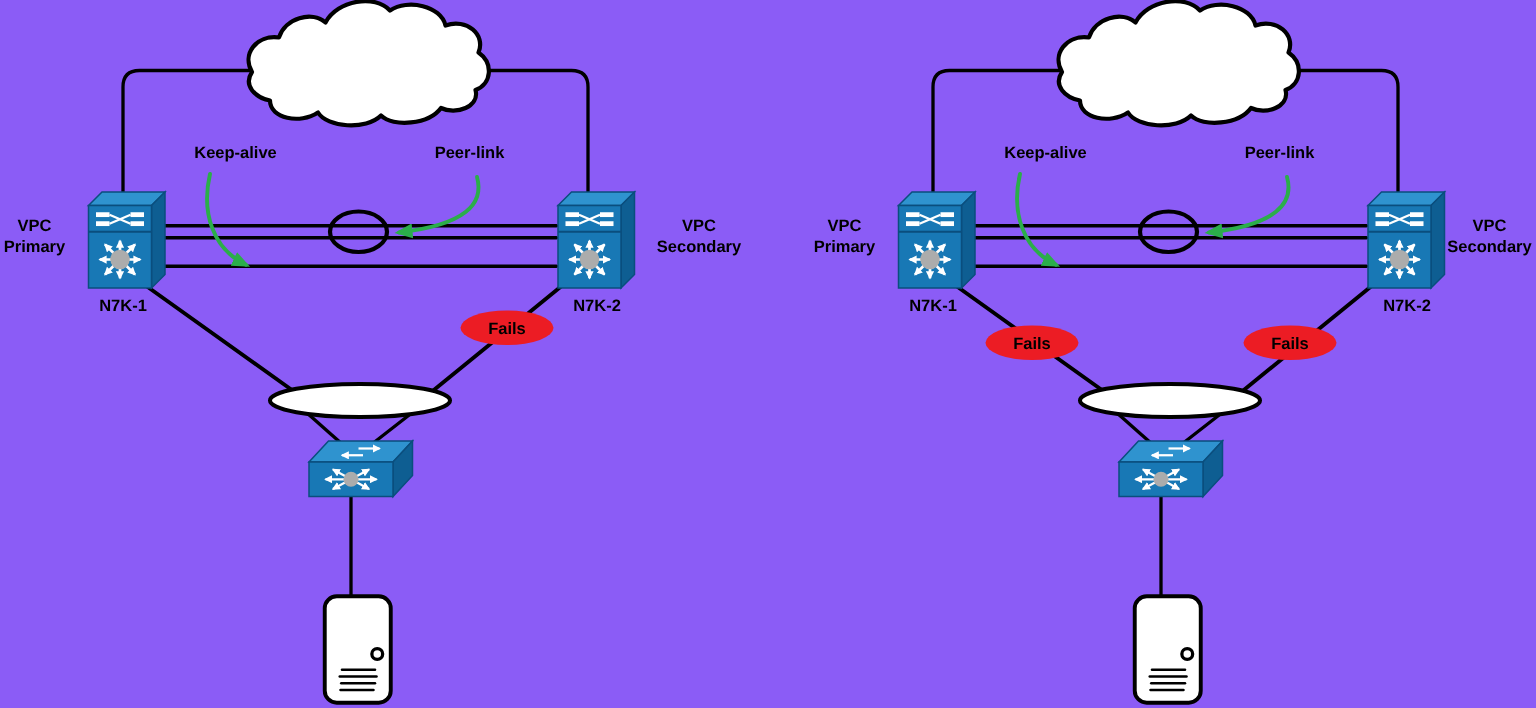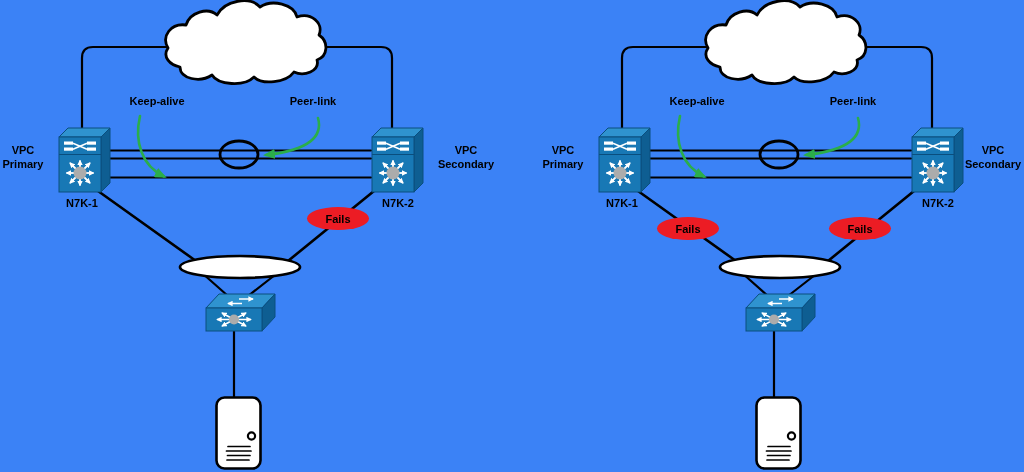--- a/index.html
+++ b/index.html
@@ -1,21 +1,21 @@
 <!DOCTYPE html>
 <html style="--switch-front: #1878B5; --switch-top: #2F93CF; --switch-side: #0E5E92; --switch-outline: #0A4E7E; --hub-gray: #ACACAC; --fails-red: #EC1C24; --arrow-green: #2BAE4A; --line-black: #000000;"><head>
 <meta charset="utf-8">
 <style>
   :root{
     --switch-front:#1878B5; --switch-top:#2F93CF; --switch-side:#0E5E92;
     --switch-outline:#0A4E7E; --hub-gray:#ACACAC; --fails-red:#EC1C24;
     --arrow-green:#2BAE4A; --line-black:#000000;
   }
   html,body{margin:0;padding:0;background:#FFFFFF;}
-  .stage{width:1024px;height:472px;background:#3b82f6;overflow:hidden;}
+  .stage{width:1024px;height:472px;background:#8b5cf6;overflow:hidden;}
   svg{display:block;}
   text{font-family:"Liberation Sans", sans-serif;font-weight:bold;fill:#000;}
   .lbl{font-size:11px;text-anchor:middle;}
   .blk{stroke:var(--line-black,#000);stroke-width:2.2;fill:none;stroke-linecap:round;}
   .blk-thick{stroke:var(--line-black,#000);stroke-width:2.6;fill:none;stroke-linecap:round;}
   .cloud{fill:#FFFFFF;stroke:var(--line-black,#000);stroke-width:2.8;stroke-linejoin:round;}
   .pc-ellipse{fill:#FFFFFF;stroke:var(--line-black,#000);stroke-width:2.7;}
   .peer-circle{fill:none;stroke:var(--line-black,#000);stroke-width:2.8;}
   .green-arrow{stroke:var(--arrow-green,#2BAE4A);stroke-width:2.6;fill:none;stroke-linecap:round;}
   .green-head{fill:var(--arrow-green,#2BAE4A);}

